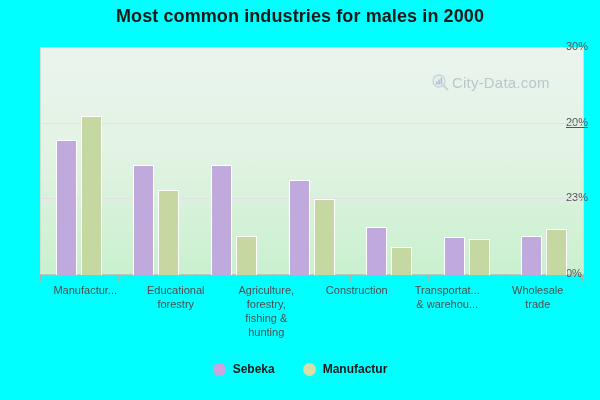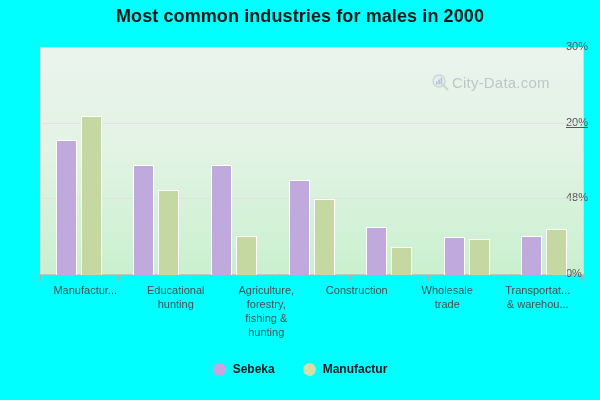--- a/index.html
+++ b/index.html
@@ -103,21 +103,21 @@
       <rect x="4" y="7.5" width="1.6" height="3" fill="#6f97b8"></rect>
       <rect x="6.3" y="5.5" width="1.6" height="5" fill="#6f97b8"></rect>
       <rect x="8.6" y="3.8" width="1.6" height="6.7" fill="#6f97b8"></rect>
       <line x1="11.3" y1="11.3" x2="15.5" y2="15.5" stroke="#aab6c2" stroke-width="2" stroke-linecap="round"></line>
     </svg>
     <span class="wm-text">City-Data.com</span>
   </div>
 
   <div id="ylabels">
       <div class="ylabel" style="top: 268px;">0%</div>
-      <div class="ylabel" style="top: 192.333px;">48%</div>
+      <div class="ylabel" style="top: 192.333px;">23%</div>
       <div class="ylabel" style="top: 116.667px; text-decoration: underline;">20%</div>
       <div class="ylabel" style="top: 41px;">30%</div>
     </div>
   <div id="gridlines">
       <div class="gridline" style="position: absolute; left: 40px; top: 198px;"></div>
       <div class="gridline" style="position: absolute; left: 40px; top: 123px;"></div>
     </div>
 
   <div class="groups" id="groups">
       <div class="group">
@@ -155,30 +155,30 @@
       <div class="xtick"></div>
       <div class="xtick"></div>
       <div class="xtick"></div>
       <div class="xtick"></div>
       <div class="xtick"></div>
       <div class="xtick"></div>
     </div>
   <div class="xlabels" id="xlabels">
       <div class="xlabel">Manufactur...</div>
       <div class="xlabel">Educational
-hunting</div>
+forestry</div>
       <div class="xlabel">Agriculture,
 forestry,
 fishing &amp;
 hunting</div>
       <div class="xlabel">Construction</div>
+      <div class="xlabel">Transportat...
+&amp; warehou...</div>
       <div class="xlabel">Wholesale
 trade</div>
-      <div class="xlabel">Transportat...
-&amp; warehou...</div>
     </div>
 
   <div class="legend" id="legend">
       <div class="legend-item">
         <span class="legend-swatch sebeka" style="background: rgb(201, 166, 224);"></span>
         <span class="legend-text">Sebeka</span>
       </div>
       <div class="legend-item">
         <span class="legend-swatch minnesota" style="background: rgb(215, 223, 168);"></span>
         <span class="legend-text">Manufactur</span>

